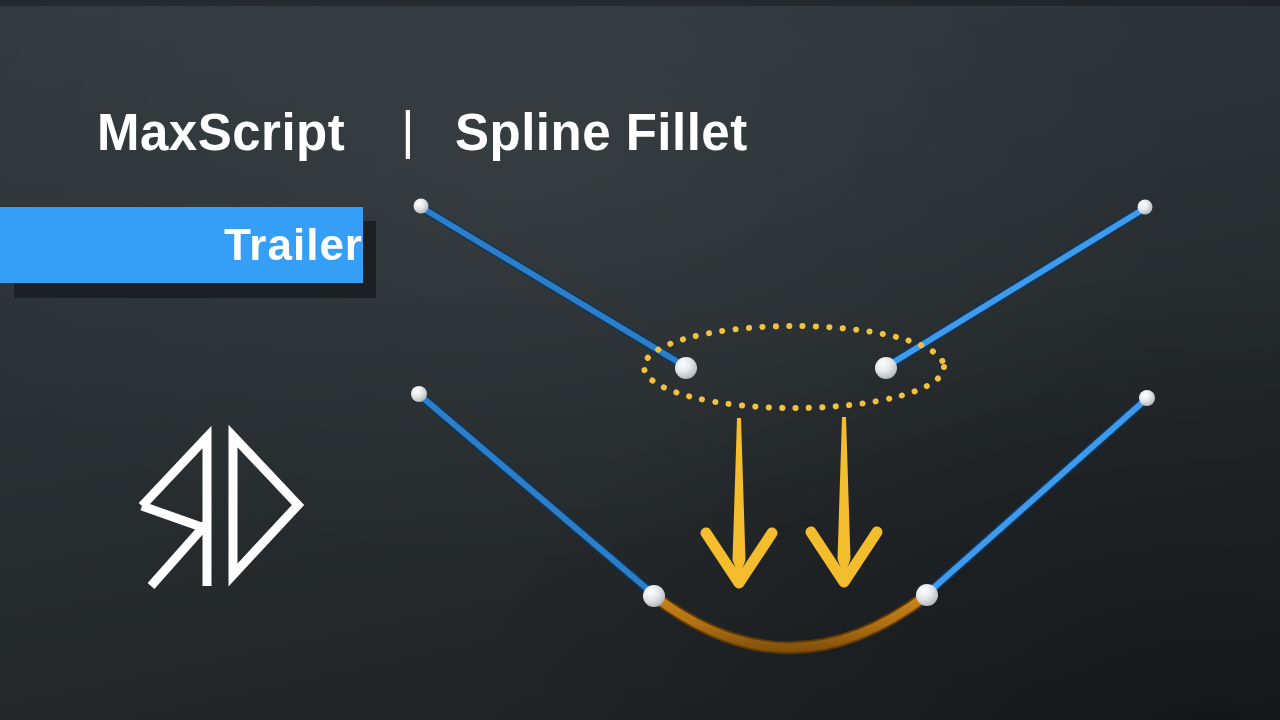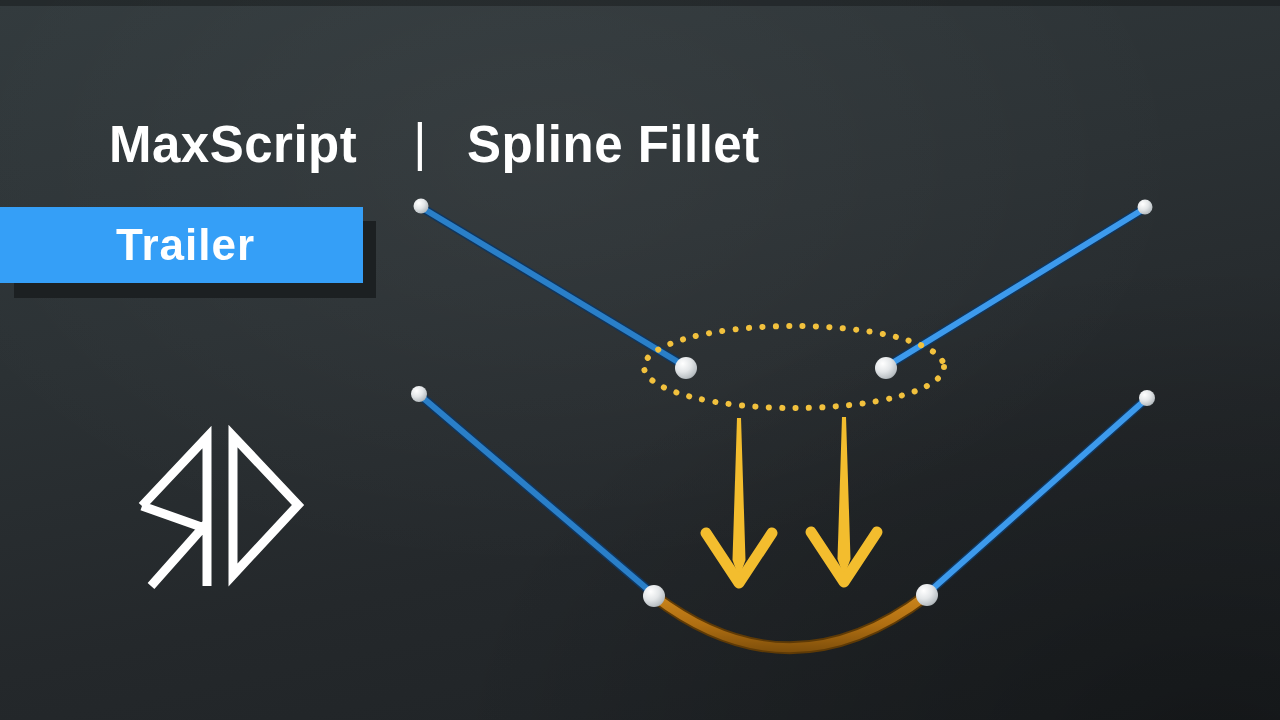--- a/index.html
+++ b/index.html
@@ -23,37 +23,37 @@
     background:
       radial-gradient(1100px 700px at 42% 22%, rgba(255,255,255,0.045), rgba(0,0,0,0) 60%),
       radial-gradient(1400px 900px at 95% 105%, rgba(0,0,0,0.35), rgba(0,0,0,0) 55%),
       linear-gradient(168deg, var(--background-top) 0%, #2b3134 38%, #24282b 68%, var(--background-bottom) 100%);
   }
   .top-edge{
     position:absolute;left:0;top:0;width:1280px;height:6px;
     background:rgba(0,0,0,0.28);
   }
   .title{
-    position:absolute;left:93px;top:100px;margin:16px;
+    position:absolute;left:93px;top:100px;margin:4px;
     font-size:51px;font-weight:700;line-height:1.15;
     color:var(--title-text);letter-spacing:0.5px;white-space:nowrap;
   }
   .title .sep{
     display:inline-block;margin:0 40px 0 56px;font-weight:400;
     transform:translateY(-2px);
   }
   .badge-group{position:absolute;left:0;top:0;}
   .badge-shadow{
     position:absolute;left:14px;top:221px;width:362px;height:77px;
     background:var(--badge-shadow);
   }
   .badge{
     position:absolute;left:0;top:207px;width:363px;height:76px;
     background:var(--badge-background);
-    display:flex;align-items:center;justify-content:flex-start;
+    display:flex;align-items:center;justify-content:flex-end;
     padding-left:116px;box-sizing:content-box;width:247px;
   }
   .badge-label{
     color:var(--badge-text);font-size:44px;font-weight:700;letter-spacing:1px;
   }
   svg.overlay{position:absolute;left:0;top:0;width:1280px;height:720px;}
   .line-under{stroke:var(--spline-blue-dark);stroke-width:9;stroke-linecap:round;fill:none;}
   .line-left{stroke:var(--spline-blue);stroke-width:6;stroke-linecap:round;fill:none;}
   .line-right{stroke:var(--spline-blue-bright);stroke-width:6;stroke-linecap:round;fill:none;}
   .dotted-ellipse{fill:none;stroke:var(--highlight-yellow);stroke-width:6;

